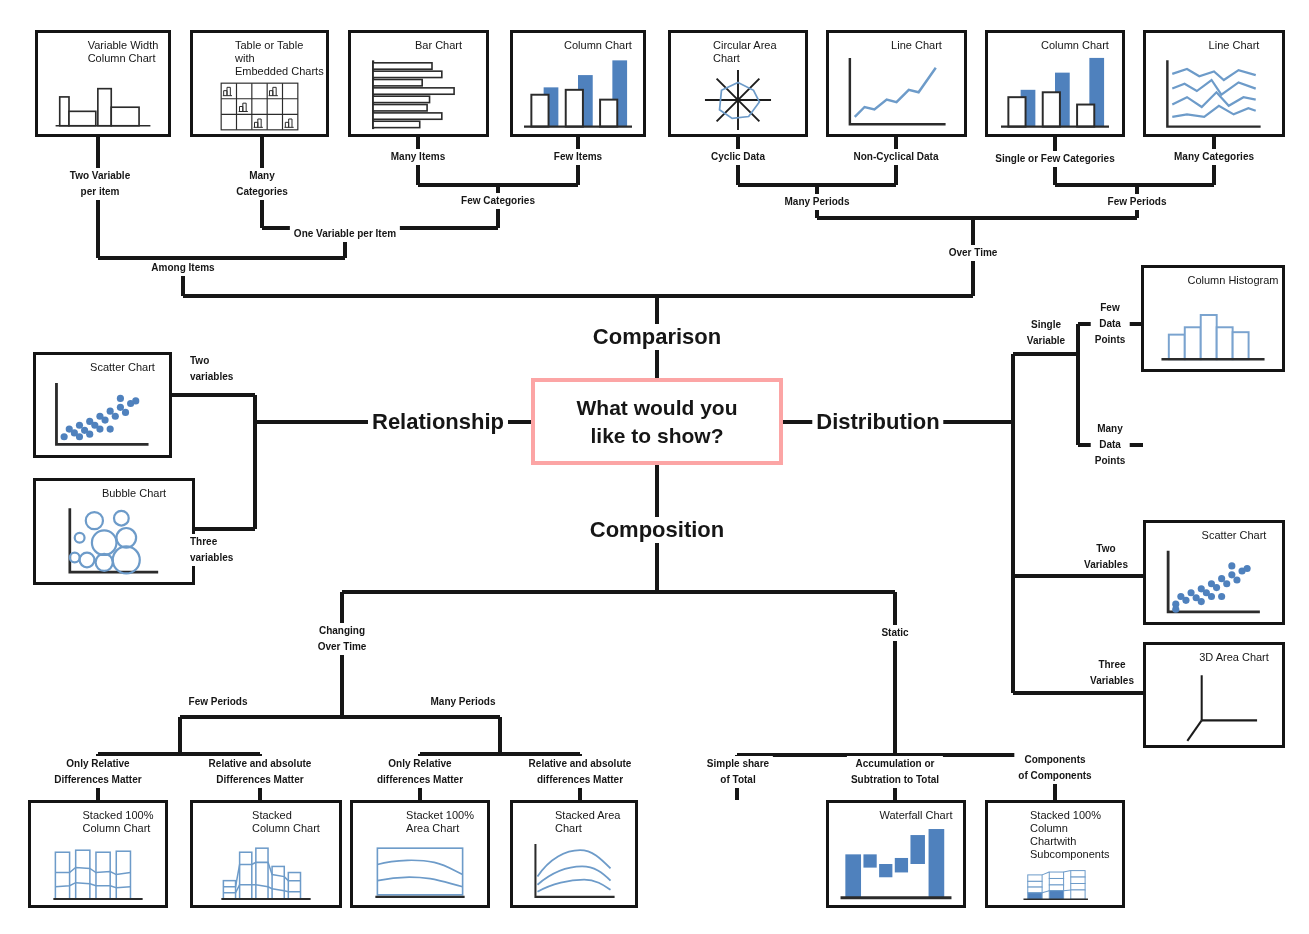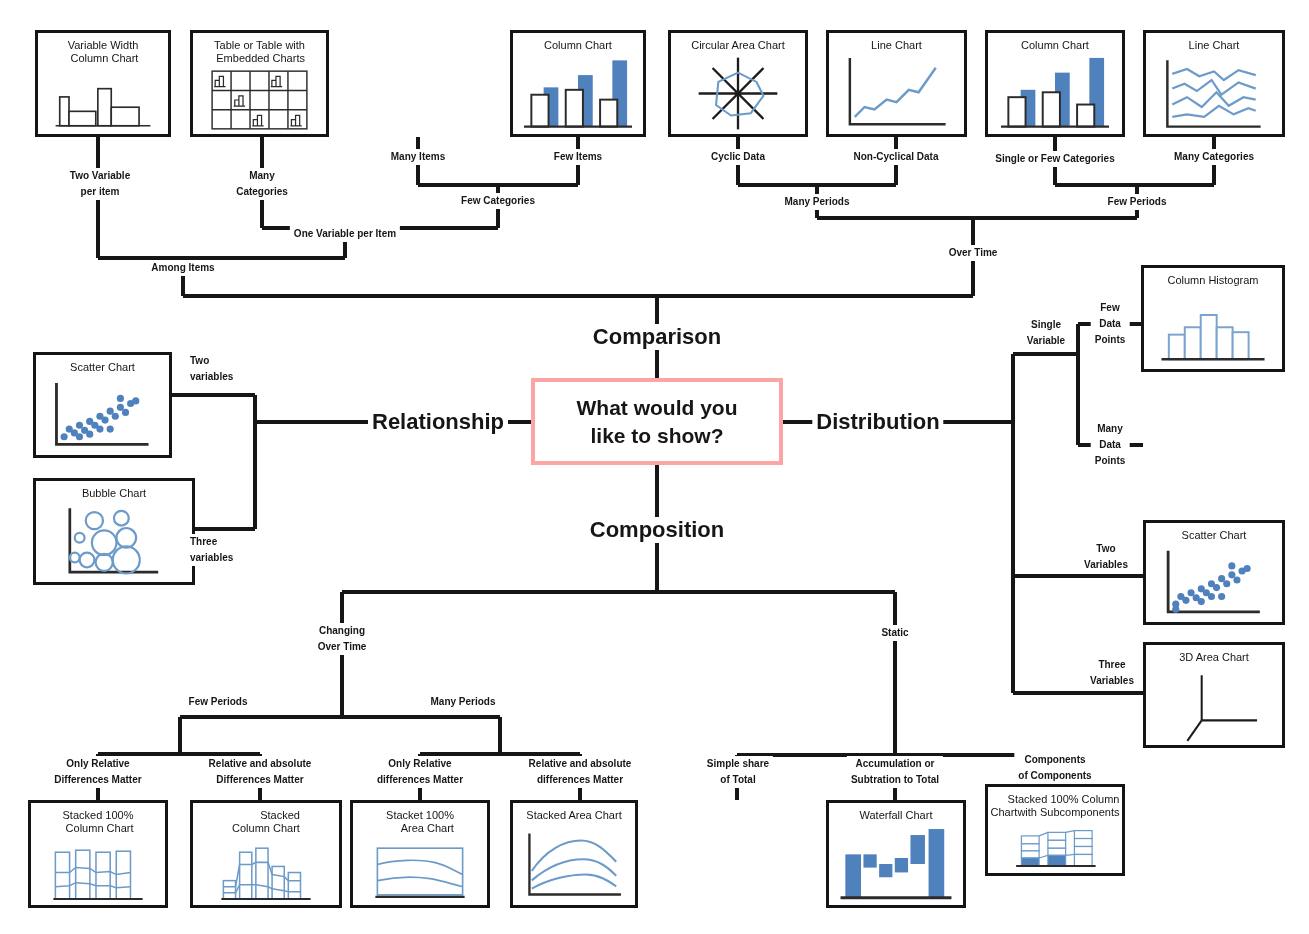--- a/index.html
+++ b/index.html
@@ -1,21 +1,21 @@
 <!DOCTYPE html>
 <html><head>
 <meta charset="utf-8">
 <style>
   html,body{margin:0;padding:0;background:#fff;}
   #canvas{position:relative;width:1309px;height:934px;background:#fff;overflow:hidden;
           font-family:"Liberation Sans", sans-serif;color:#161616;}
   #wires{position:absolute;left:0;top:0;z-index:1;}
   .box{position:absolute;z-index:2;background:#fff;border:3px solid #141414;
        display:flex;flex-direction:column;align-items:center;box-sizing:border-box;padding-top:5px;}
-  .btitle{font-size:11px;line-height:13px;text-align:right;white-space:pre-line;padding:1px 2px;}
+  .btitle{font-size:11px;line-height:13px;text-align:left;white-space:pre-line;padding:1px 2px;margin-left:40px;}
   .bicon{flex:1;width:100%;display:block;margin:0 auto;}
   .lbl{position:absolute;z-index:3;transform:translateX(-50%);text-align:center;background:#fff;
        padding:0 4px;white-space:pre-line;font-size:10px;line-height:16px;font-weight:bold;}
   .lbl-left{transform:none;text-align:left;}
   .big{font-weight:bold;font-size:22px;line-height:26px;letter-spacing:0px;}
   #qbox{position:absolute;z-index:3;left:531px;top:378px;width:252px;height:87px;background:#fff;
         border:4px solid #fca5a5;box-sizing:border-box;display:flex;align-items:center;justify-content:center;
         font-weight:bold;font-size:21px;line-height:28px;text-align:center;white-space:pre-line;}
 </style>
 </head>
@@ -110,20 +110,36 @@
     <g stroke="#2b2b2b" stroke-width="1.2" fill="#fff">
       <path d="M9,20 v-6 h4 v6 M13,20 v-10 h4 v10 M8,20 h11"></path>
       <path d="M64,20 v-6 h4 v6 M68,20 v-10 h4 v10 M63,20 h11"></path>
       <path d="M28,39 v-6 h4 v6 M32,39 v-10 h4 v10 M27,39 h11"></path>
       <path d="M46,58 v-6 h4 v6 M50,58 v-10 h4 v10 M45,58 h11"></path>
       <path d="M83,58 v-6 h4 v6 M87,58 v-10 h4 v10 M82,58 h11"></path>
     </g>
   </svg>
 </div>
 
+<div class="box" style="left:348px;top:30px;width:141px;height:107px">
+  <div class="btitle">Bar Chart</div>
+  <svg class="bicon" viewBox="0 0 104 66">
+    <path d="M15,6 V62" stroke="#2b2b2b" stroke-width="1.8"></path>
+    <g stroke="#2b2b2b" stroke-width="1.3" fill="#fff">
+      <rect x="15" y="8" width="48" height="5.2"></rect>
+          <rect x="15" y="14.8" width="56" height="5.2"></rect>
+      <rect x="15" y="21.6" width="40" height="5.2"></rect>
+          <rect x="15" y="28.4" width="66" height="5.2"></rect>
+      <rect x="15" y="35.2" width="46" height="5.2"></rect>
+          <rect x="15" y="42" width="44" height="5.2"></rect>
+      <rect x="15" y="48.8" width="56" height="5.2"></rect>
+          <rect x="15" y="55.6" width="38" height="5.2"></rect>
+    </g>
+  </svg>
+</div>
 
 <div class="box" style="left:510px;top:30px;width:136px;height:107px">
   <div class="btitle">Column Chart</div>
   <svg class="bicon" viewBox="0 0 104 66">
     <g fill="#4f81bd">
       <rect x="24" y="28" width="12" height="32"></rect>
           <rect x="52" y="18" width="12" height="42"></rect>
           <rect x="80" y="6" width="12" height="54"></rect>
     </g>
     <g stroke="#2b2b2b" stroke-width="1.6" fill="#fff">
@@ -356,21 +372,21 @@
           <rect x="25" y="26" width="11" height="11"></rect>
       <rect x="38" y="34" width="11" height="11"></rect>
           <rect x="51" y="29" width="11" height="12"></rect>
       <rect x="64" y="10" width="12" height="24"></rect>
           <rect x="79" y="5" width="13" height="57"></rect>
     </g>
     <path d="M6,62 H98" stroke="#2b2b2b" stroke-width="2.4"></path>
   </svg>
 </div>
 
-<div class="box" style="left:985px;top:784px;width:140px;height:92px">
+<div class="box" style="left:985px;top:800px;width:140px;height:108px">
   <div class="btitle">Stacked 100% Column
 Chartwith Subcomponents</div>
   <svg class="bicon" viewBox="0 0 104 60">
     <g stroke="#6d9bc9" stroke-width="1.4" fill="#fff">
       <rect x="14" y="18" width="20" height="9"></rect>
           <rect x="14" y="27" width="20" height="8"></rect>
           <rect x="14" y="35" width="20" height="8"></rect>
       <rect x="44" y="14" width="20" height="9"></rect>
           <rect x="44" y="23" width="20" height="9"></rect>
           <rect x="44" y="32" width="20" height="8"></rect>

